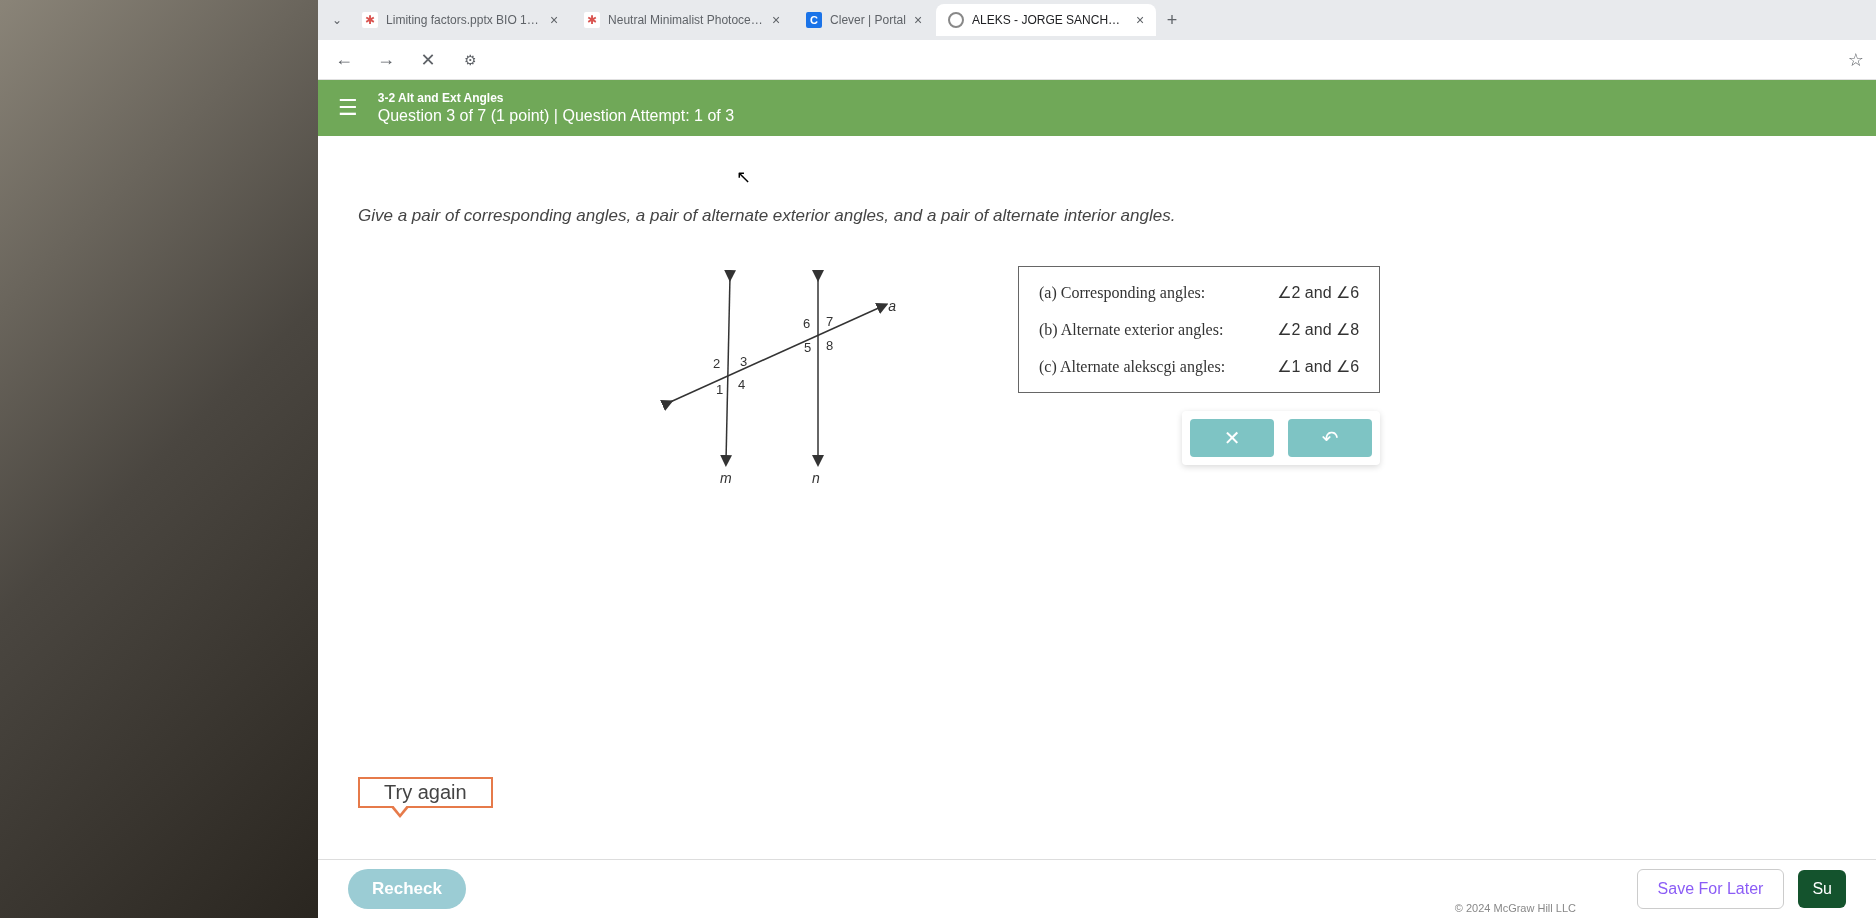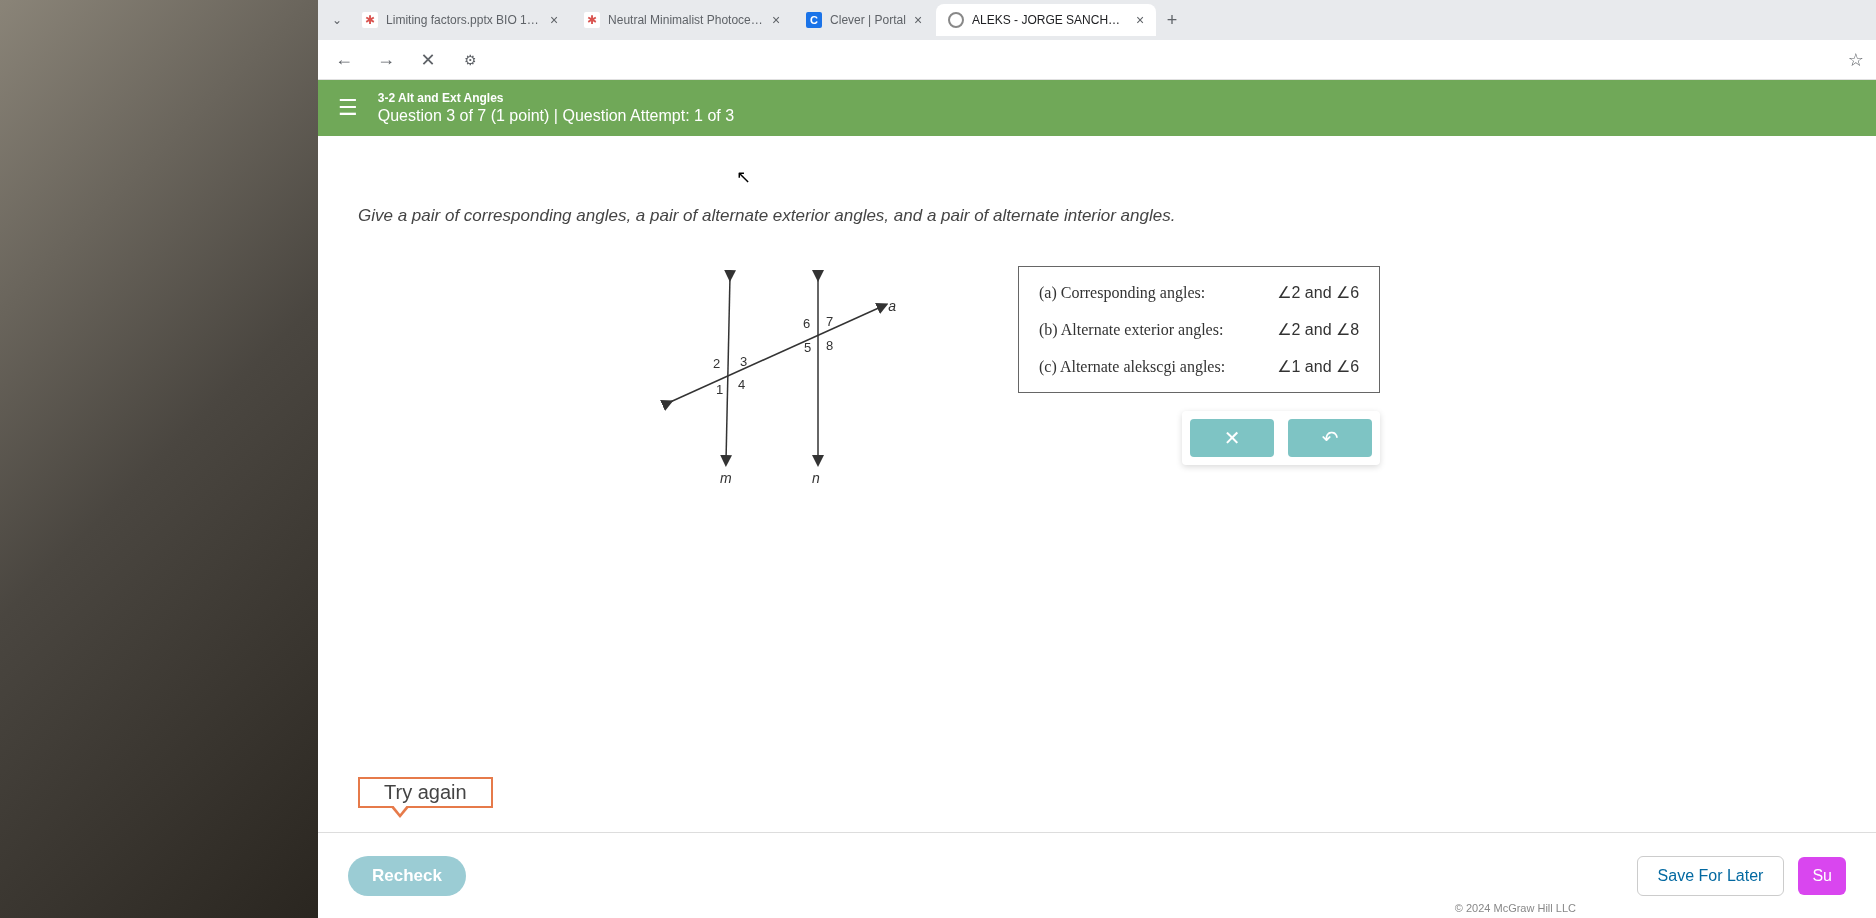--- a/index.html
+++ b/index.html
@@ -42,25 +42,25 @@
 .answers .row-label { white-space: nowrap; font-family: Liberation Serif, serif; }
 .answers .row-val { white-space: nowrap; margin-left: 24px; }
 
 .btn-row { display: flex; gap: 14px; justify-content: flex-end; padding: 8px; background: #fff; box-shadow: 0 2px 6px rgba(0,0,0,0.15); border-radius: 4px; align-self: flex-end; }
 .sq-btn { width: 84px; height: 38px; background: #7ec4c4; border: none; border-radius: 4px; color: #fff; font-size: 20px; cursor: pointer; display: flex; align-items: center; justify-content: center; }
 
 .try-again { position: absolute; bottom: 110px; left: 40px; border: 2px solid #e67a4a; color: #444; padding: 2px 24px; border-radius: 0; font-size: 20px; background: #fff; }
 .try-again::after { content: ''; position: absolute; bottom: -12px; left: 30px; width: 0; height: 0; border-left: 10px solid transparent; border-right: 10px solid transparent; border-top: 12px solid #e67a4a; }
 .try-again::before { content: ''; position: absolute; bottom: -8px; left: 32px; width: 0; height: 0; border-left: 8px solid transparent; border-right: 8px solid transparent; border-top: 10px solid #fff; z-index: 1; }
 
-.footer { position: absolute; bottom: 0; left: 0; right: 0; height: 86px; border-top: 1px solid #ddd; display: flex; align-items: center; justify-content: space-between; padding: 0 30px; background: #fff; }
+.footer { position: absolute; bottom: 0; left: 0; right: 0; height: 59px; border-top: 1px solid #ddd; display: flex; align-items: center; justify-content: space-between; padding: 0 30px; background: #fff; }
 .recheck-btn { background: #9bccd4; color: #fff; border: none; padding: 10px 24px; border-radius: 20px; font-size: 17px; font-weight: bold; cursor: pointer; }
 .footer-right { display: flex; gap: 14px; align-items: center; }
-.save-later { background: #fff; border: 1px solid #ccc; padding: 10px 20px; border-radius: 6px; font-size: 16px; color: #0369a1; cursor: pointer; }
-.submit-btn { background: #d946ef; color: #fff; border: none; padding: 10px 14px; border-radius: 6px; font-size: 16px; cursor: pointer; }
+.save-later { background: #fff; border: 1px solid #ccc; padding: 10px 20px; border-radius: 6px; font-size: 16px; color: #8b5cf6; cursor: pointer; }
+.submit-btn { background: #14532d; color: #fff; border: none; padding: 10px 14px; border-radius: 6px; font-size: 16px; cursor: pointer; }
 .copyright { position: absolute; bottom: 4px; right: 300px; font-size: 11px; color: #888; }
 </style>
 </head>
 <body>
 
 <div class="laptop-bg"></div>
 <div class="screen">
 
   <div class="tabbar">
     <span style="color:#5f6368;font-size:12px;padding:0 6px;">⌄</span>

